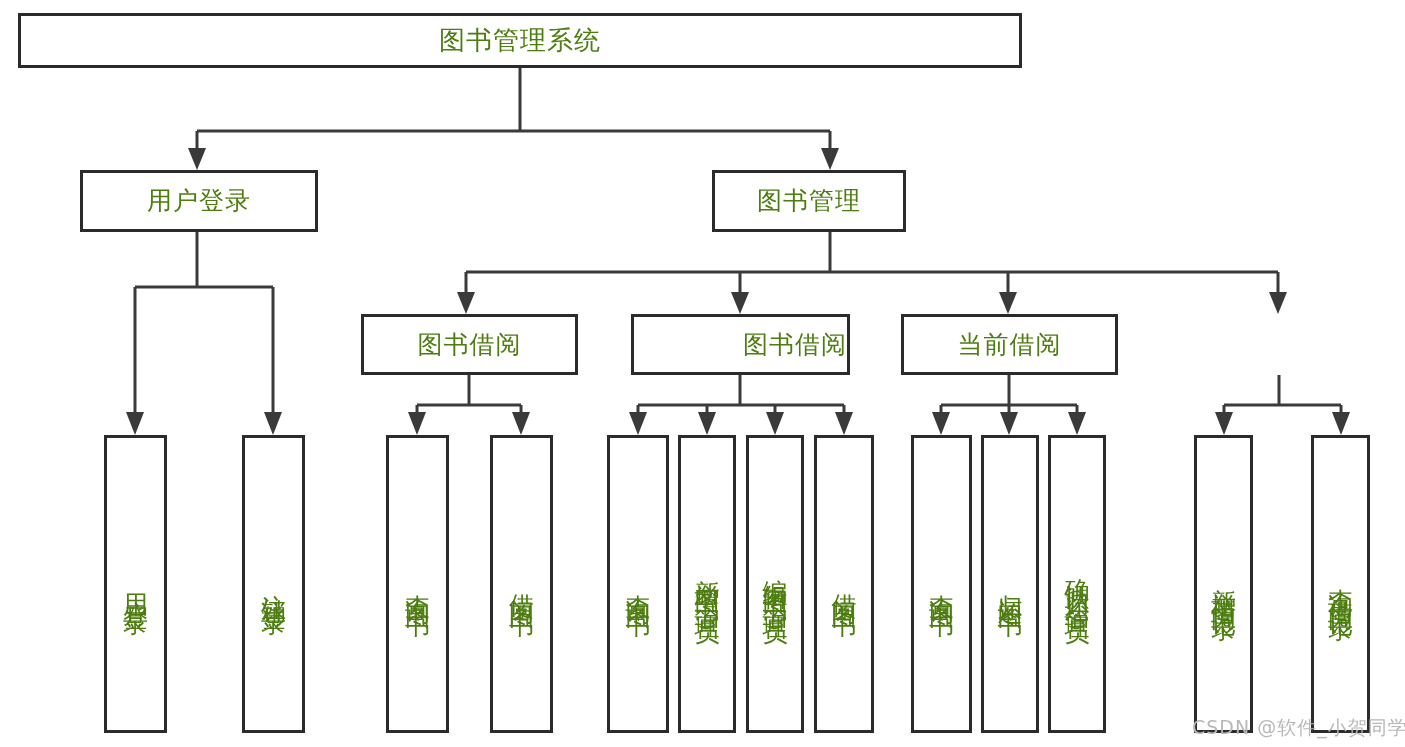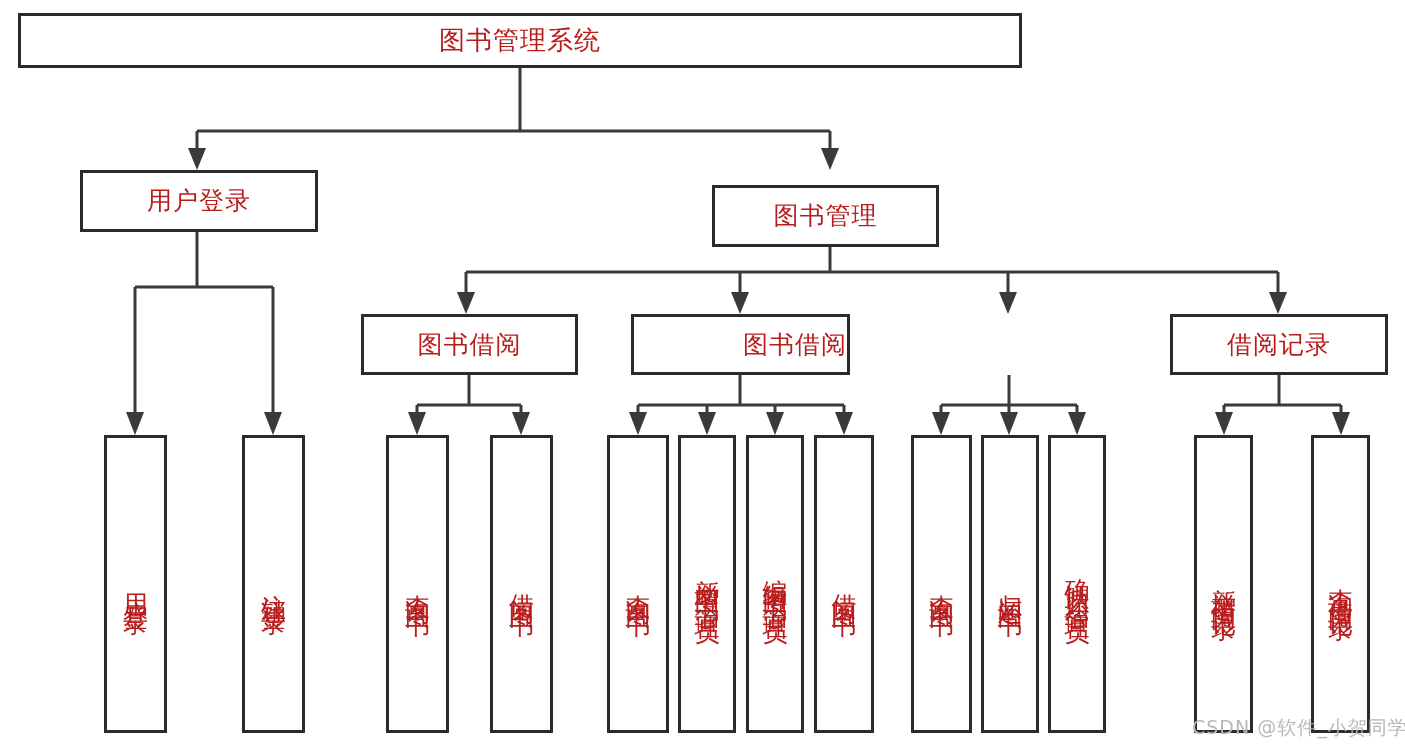--- a/index.html
+++ b/index.html
@@ -15,21 +15,21 @@
     position:absolute;left:0;top:0;width:1405px;height:747px;
   }
   .node{
     position:absolute;
     box-sizing:border-box;
     background:#ffffff;
     border:3px solid #2b2b2b;
     display:flex;
     align-items:center;
     justify-content:center;
-    color:#b91c1c;
+    color:#4d7c0f;
   }
   .node.h{
     font-size:25px;
     line-height:1.1;
     letter-spacing:1px;
   }
   .node.root{
     font-size:26px;
   }
   .node.v{
@@ -134,32 +134,32 @@
     <polygon points="1332,412 1350,412 1341,435"></polygon>
   </svg>
 
   <div class="node h root" style="left:18px;top:13px;width:1004px;height:55px;">
     <span>图书管理系统</span>
   </div>
 
   <div class="node h" style="left:80px;top:170px;width:238px;height:62px;">
     <span>用户登录</span>
   </div>
-  <div class="node h" style="left:712px;top:170px;width:227px;height:62px;margin-top:15px;">
+  <div class="node h" style="left:712px;top:170px;width:194px;height:62px;">
     <span>图书管理</span>
   </div>
 
   <div class="node h" style="left:361px;top:314px;width:217px;height:61px;">
     <span>图书借阅</span>
   </div>
   <div class="node h" style="left:631px;top:314px;width:219px;height:61px;justify-content:flex-end;">
     <span>图书借阅</span>
   </div>
-  <div class="node h" style="left:1170px;top:314px;width:218px;height:61px;">
-    <span>借阅记录</span>
+  <div class="node h" style="left:901px;top:314px;width:217px;height:61px;">
+    <span>当前借阅</span>
   </div>
 
   <div class="node v" style="left:104px;top:435px;width:63px;height:298px;">
     <span class="vtxt">用户登录</span>
   </div>
   <div class="node v" style="left:242px;top:435px;width:63px;height:298px;">
     <span class="vtxt">注销登录</span>
   </div>
 
   <div class="node v" style="left:386px;top:435px;width:63px;height:298px;">

